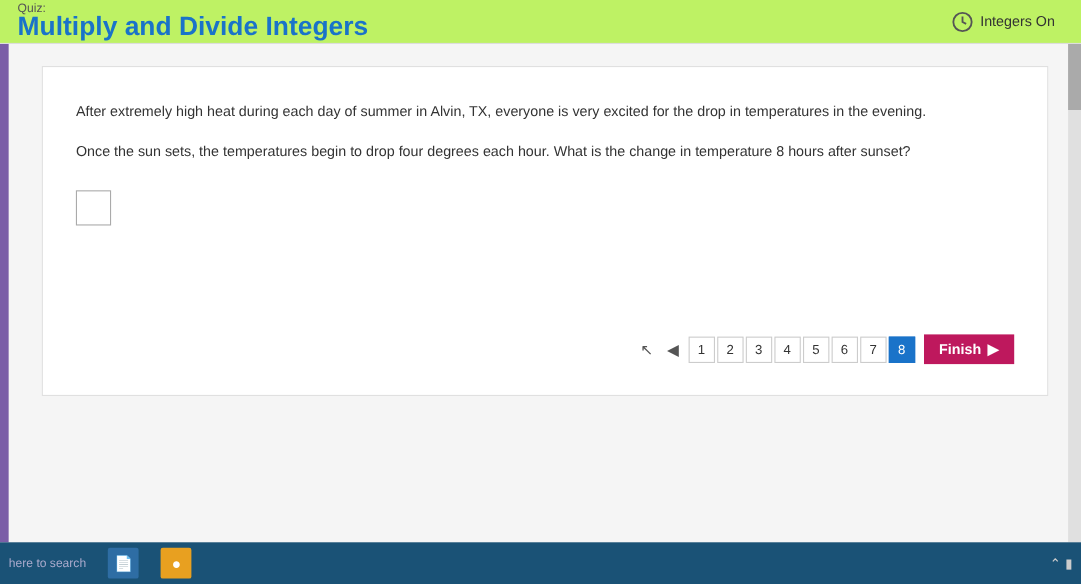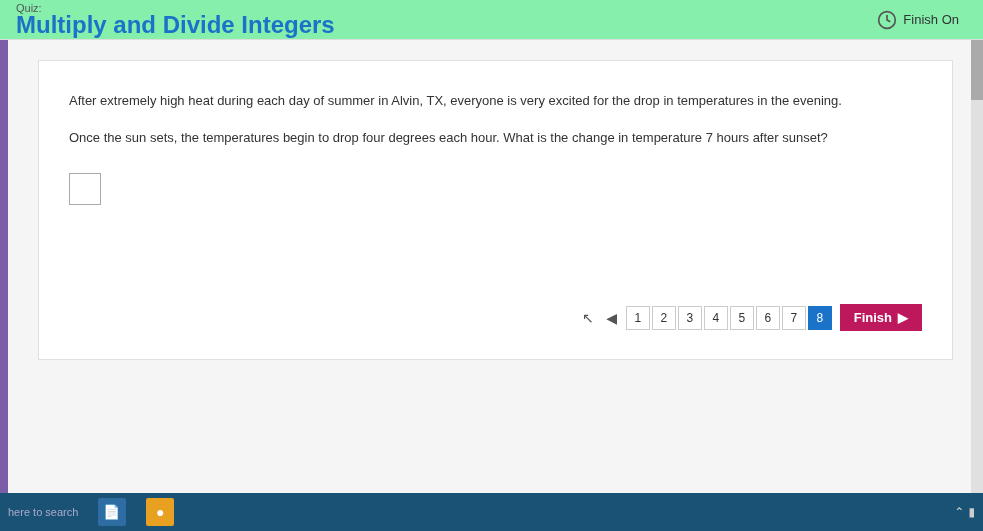--- a/index.html
+++ b/index.html
@@ -9,21 +9,21 @@
       font-family: Arial, sans-serif;
       background: #f0f0f0;
       overflow: hidden;
       position: relative;
     }
 
     
     .top-bar {
       width: 100%;
       height: 40px;
-      background: #86efac;
+      background: #bef264;
       border-bottom: 1px solid #ddd;
       display: flex;
       align-items: center;
       justify-content: space-between;
       padding: 0 16px;
     }
     .quiz-title {
       font-size: 24px;
       font-weight: bold;
       color: #1a73c9;
@@ -228,33 +228,33 @@
 <div class="top-bar">
   <div style="display:flex; flex-direction:column; justify-content:center;">
     <span class="quiz-label">Quiz:</span>
     <span class="quiz-title" style="margin-top:10px;">Multiply and Divide Integers</span>
   </div>
   <button class="reading-btn">
     <svg class="reading-icon" viewBox="0 0 24 24" fill="none" stroke="#555" stroke-width="2">
       <circle cx="12" cy="12" r="10"></circle>
       <path d="M12 6v6l4 2"></path>
     </svg>
-    <span>Finish On</span>
+    <span>Integers On</span>
   </button>
 </div>
 
 <div class="main-area">
 
   <div class="left-bar"></div>
 
   <div class="content-panel">
 
     <div class="white-card">
       <p class="question-text">After extremely high heat during each day of summer in Alvin, TX, everyone is very excited for the drop in temperatures in the evening.</p>
-      <p class="question-text">Once the sun sets, the temperatures begin to drop four degrees each hour. What is the change in temperature 7 hours after sunset?</p>
+      <p class="question-text">Once the sun sets, the temperatures begin to drop four degrees each hour. What is the change in temperature 8 hours after sunset?</p>
 
       <div class="answer-box"></div>
 
       <div class="pagination-bar">
         <span class="cursor-icon">↖</span>
         <button class="nav-arrow">◀</button>
         <button class="page-btn">1</button>
         <button class="page-btn">2</button>
         <button class="page-btn">3</button>
         <button class="page-btn">4</button>

